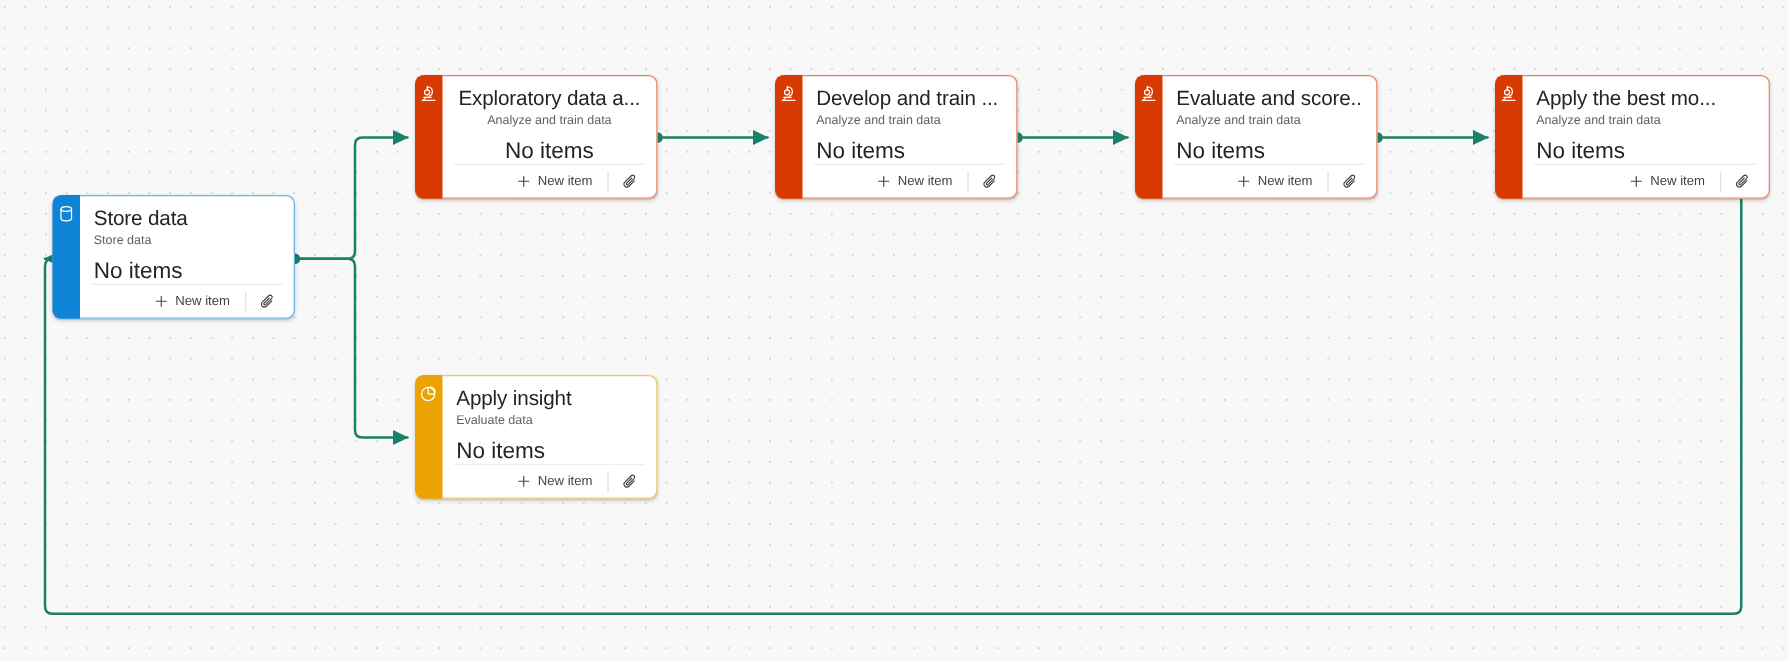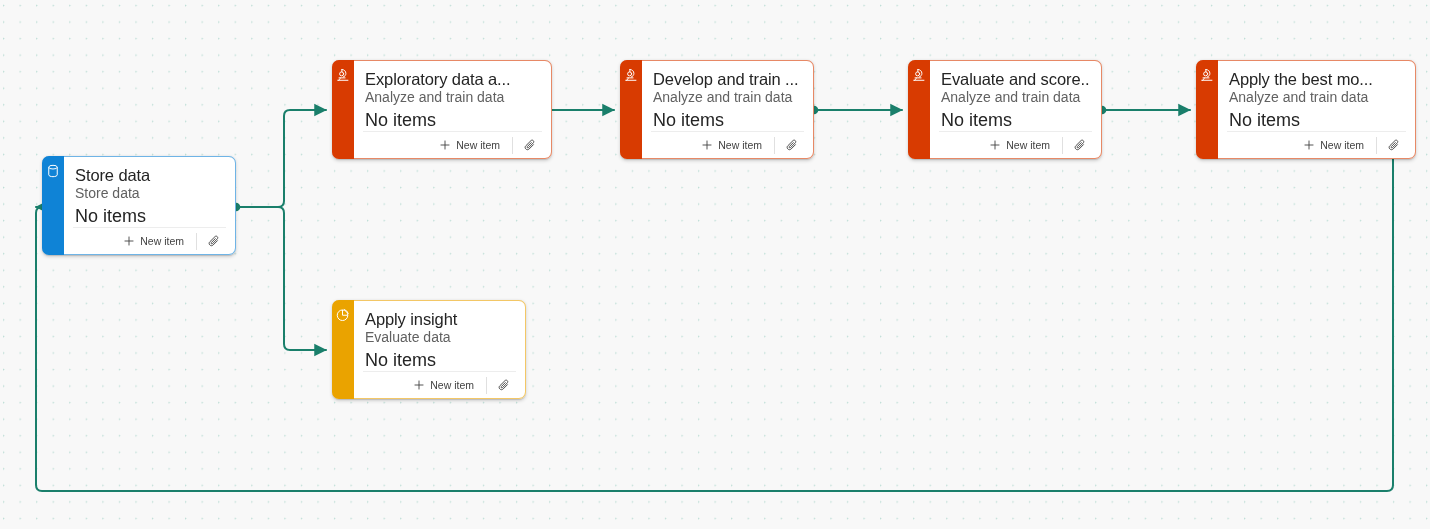--- a/index.html
+++ b/index.html
@@ -77,21 +77,21 @@
   }
   .node-title {
     font-size: 16.5px;
     color: #242424;
     line-height: 20px;
     white-space: nowrap;
     overflow: hidden;
     letter-spacing: -0.1px;
   }
   .node-sub {
-    font-size: 14px;
+    font-size: 10px;
     color: #616161;
     line-height: 14px;
     margin-top: 1px;
     white-space: nowrap;
   }
   .node-items {
     font-size: 18px;
     color: #242424;
     line-height: 16px;
     margin-top: 8px;
@@ -192,21 +192,21 @@
             <div class="clip-btn">
               <span>
                 <svg class="clip-icon" viewBox="0 0 16 16" fill="none" stroke="#424242" stroke-width="1.15" stroke-linecap="round" stroke-linejoin="round">
                   <path d="M11.6 7.0 L6.3 12.3 C5.1 13.5 3.4 13.5 2.3 12.3 C1.1 11.2 1.1 9.4 2.3 8.3 L8.6 2.0 C9.4 1.2 10.6 1.2 11.4 2.0 C12.2 2.8 12.2 4.0 11.4 4.8 L5.5 10.7 C5.1 11.1 4.5 11.1 4.1 10.7 C3.7 10.3 3.7 9.7 4.1 9.3 L9.0 4.4"></path>
                 </svg>
               </span>
             </div>
           </div>
         </div>
       </div>
-      <div class="node" style="left: 332px; top: 60px; width: 220px; height: 99px; outline: rgba(216, 59, 1, 0.4) solid 1px; outline-offset: -1px; border-radius: 7px;">
+      <div class="node" style="left: 332px; top: 60px; width: 194px; height: 99px; outline: rgba(216, 59, 1, 0.4) solid 1px; outline-offset: -1px; border-radius: 7px; text-align: center;">
         <div class="node-accent" style="background:#d83b01">
           <svg viewBox="0 0 20 20" fill="none" stroke="#ffffff" stroke-width="1.25" stroke-linecap="round">
             <path d="M8.6 3.1 C11.6 3.1 13.6 5.3 13.6 8.1 C13.6 10.2 12.2 11.9 10.3 12.5"></path>
             <path d="M8.6 3.1 L8.6 6.0"></path>
             <circle cx="8.3" cy="8.6" r="2.5"></circle>
             <path d="M5.0 13.6 L12.6 13.6"></path>
             <path d="M3.4 16.6 L16.2 16.6"></path>
             <path d="M6.6 13.6 C6.6 15.2 5.4 16.1 4.4 16.6"></path>
           </svg>
         </div>

